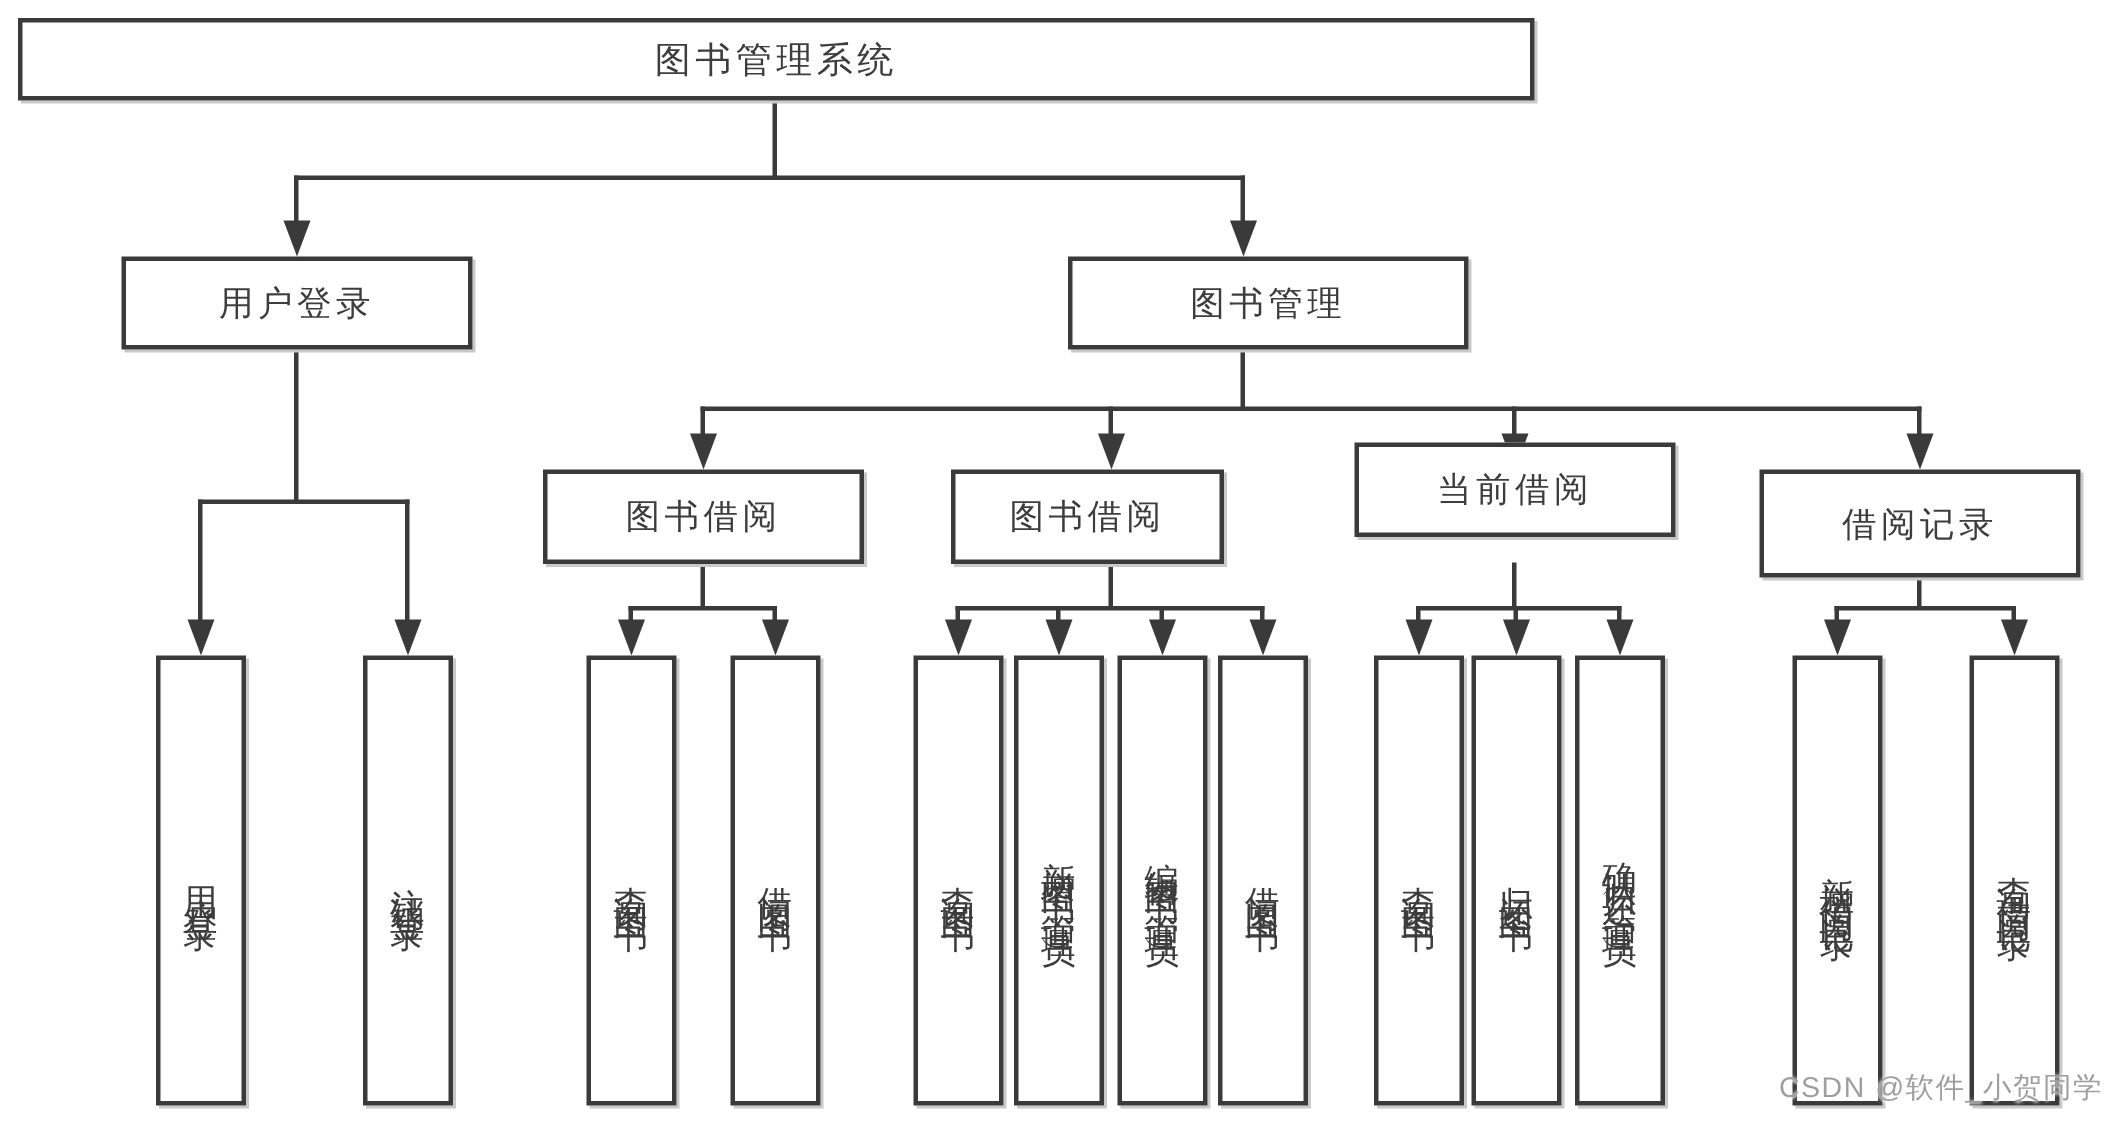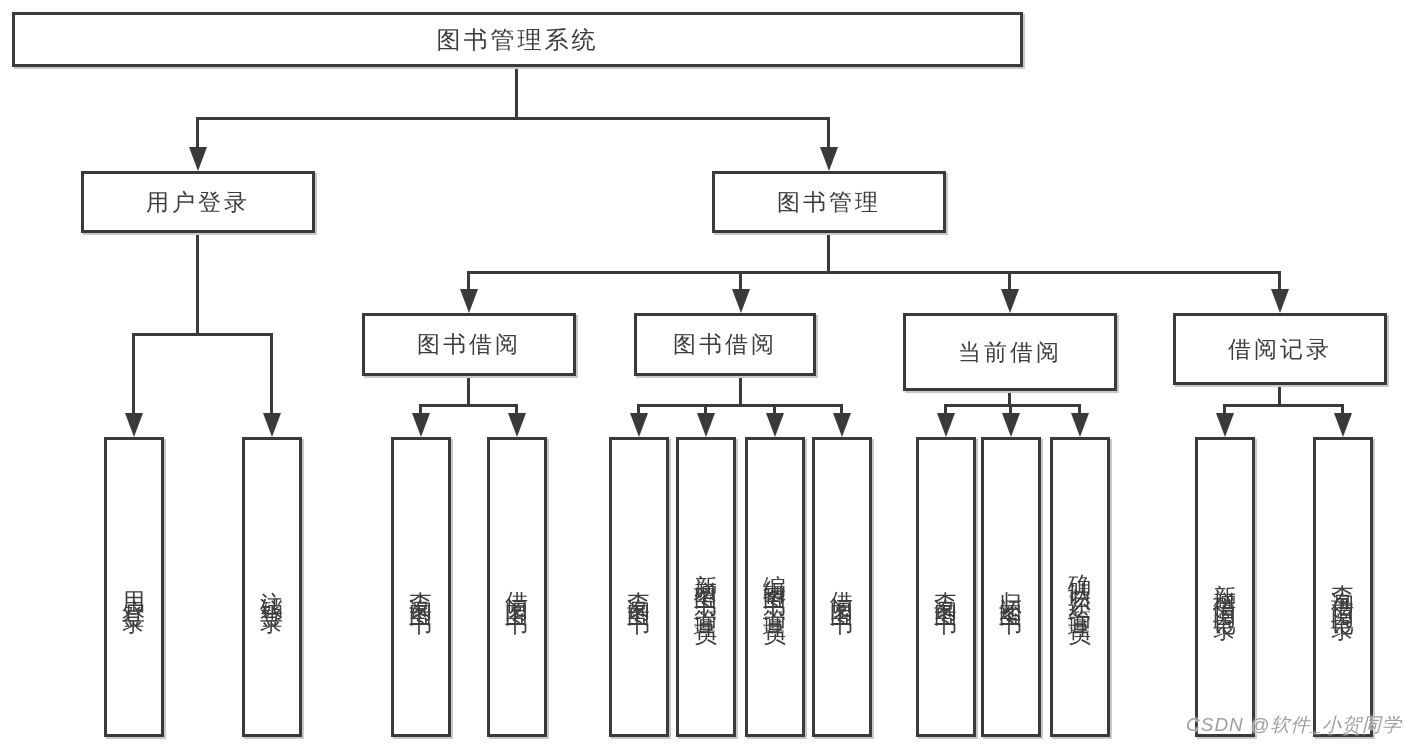--- a/index.html
+++ b/index.html
@@ -41,21 +41,20 @@
     border-left:9px solid transparent;
     border-right:9px solid transparent;
     border-top:24px solid var(--line);
   }
   .watermark{
     position:absolute;left:1186px;top:712px;
     font-size:19px;letter-spacing:1px;white-space:nowrap;
     color:var(--wm);
     text-shadow:0 1px 2px rgba(255,255,255,.9), 0 0 3px rgba(255,255,255,.8);
     z-index:5;
-    font-style:italic;
   }
 </style>
 </head>
 <body>
 
 <div class="diagram">
 
   <div class="vline" style="left:515px;top:67px;height:52px"></div>
   <div class="hline" style="left:196px;top:117px;width:634px"></div>
   <div class="vline" style="left:196px;top:117px;height:33px"></div>
@@ -111,25 +110,25 @@
   <div class="vline" style="left:1278px;top:375px;height:31px"></div>
   <div class="hline" style="left:1223px;top:404px;width:121px"></div>
   <div class="vline" style="left:1223px;top:404px;height:12px"></div>
   <div class="arrow" style="left:1216px;top:413px"></div>
   <div class="vline" style="left:1341px;top:404px;height:12px"></div>
   <div class="arrow" style="left:1334px;top:413px"></div>
 
   <div class="node root-label" style="left:12px;top:12px;width:1011px;height:55px">图书管理系统</div>
 
   <div class="node h-label" style="left:81px;top:171px;width:234px;height:62px">用户登录</div>
-  <div class="node h-label" style="left:712px;top:171px;width:234px;height:62px">图书管理</div>
+  <div class="node h-label" style="left:712px;top:171px;width:267px;height:62px">图书管理</div>
 
   <div class="node h-label" style="left:362px;top:313px;width:214px;height:63px">图书借阅</div>
   <div class="node h-label" style="left:634px;top:313px;width:182px;height:63px">图书借阅</div>
-  <div class="node h-label" style="left:903px;top:313px;width:214px;height:78px">当前借阅</div>
+  <div class="node h-label" style="left:903px;top:295px;width:214px;height:63px">当前借阅</div>
   <div class="node h-label" style="left:1173px;top:313px;width:214px;height:72px">借阅记录</div>
 
   <div class="node leaf" style="left:104px;top:437px;width:60px;height:300px">用户登录</div>
   <div class="node leaf" style="left:242px;top:437px;width:60px;height:300px">注销登录</div>
 
   <div class="node leaf" style="left:391px;top:437px;width:60px;height:300px">查询图书</div>
   <div class="node leaf" style="left:487px;top:437px;width:60px;height:300px">借阅图书</div>
 
   <div class="node leaf" style="left:609px;top:437px;width:60px;height:300px">查询图书</div>
   <div class="node leaf" style="left:676px;top:437px;width:60px;height:300px">新增图书（管理员）</div>

